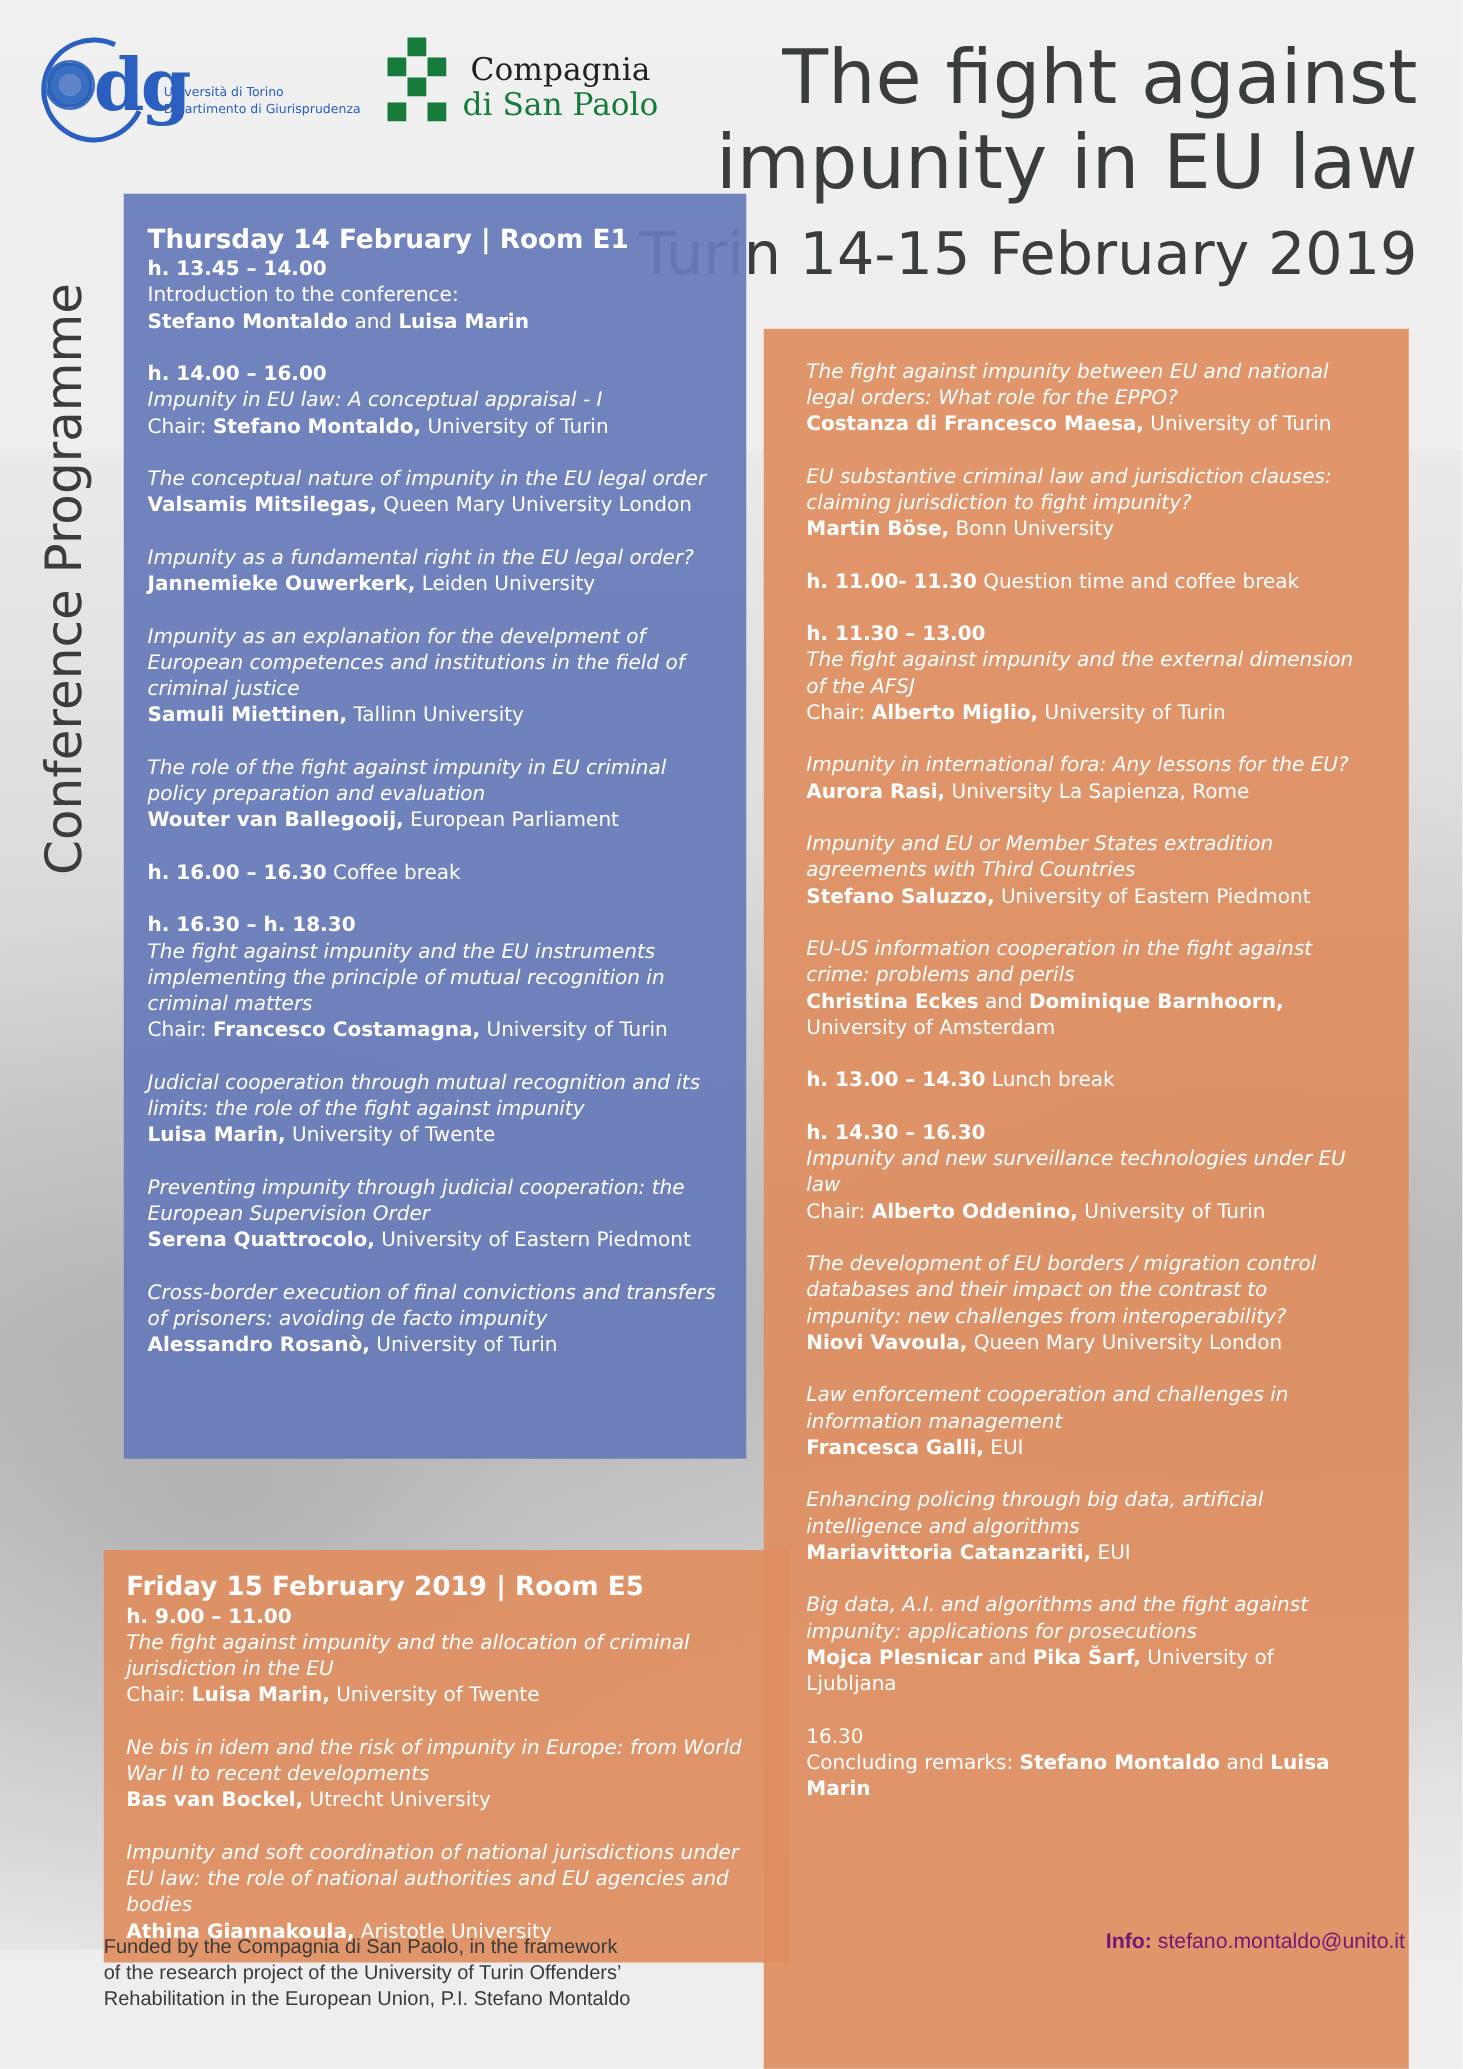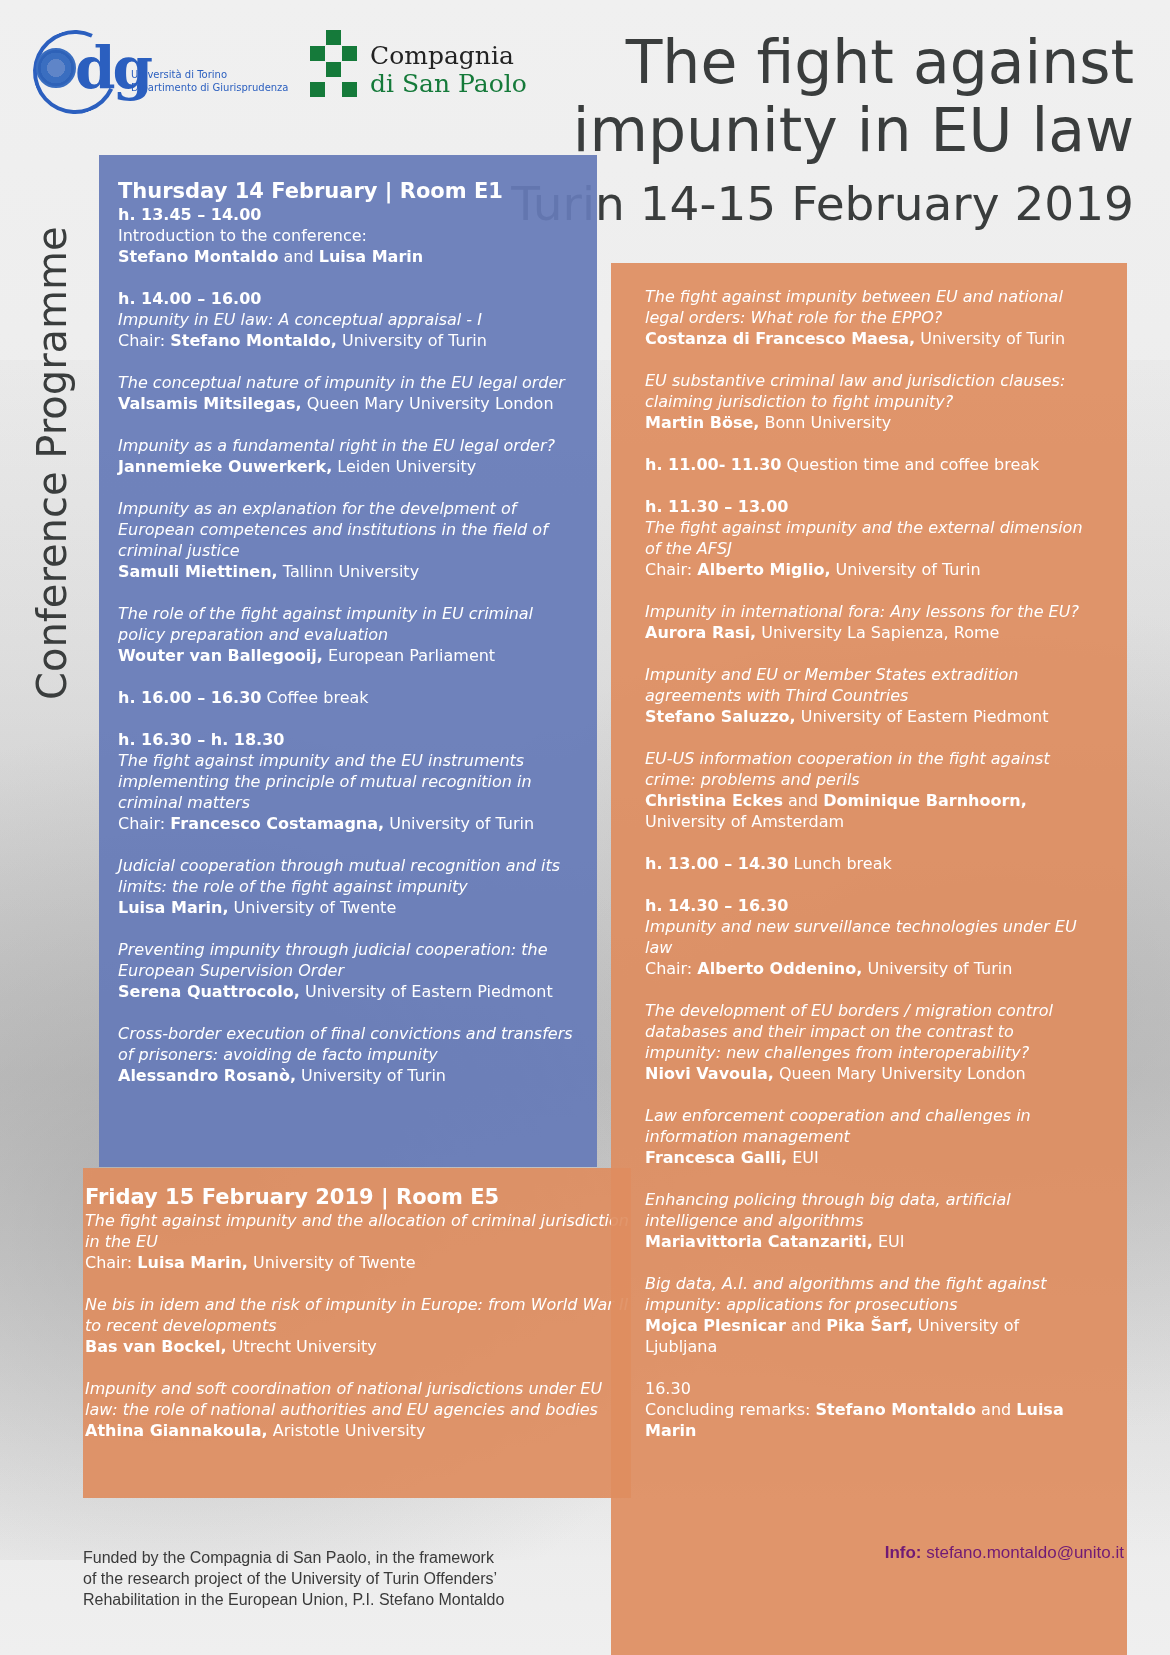--- a/index.html
+++ b/index.html
@@ -26,41 +26,41 @@
     border: 4px solid #2b5fbf; border-right-color: transparent; border-bottom-color: #2b5fbf;
     box-sizing: border-box; transform: rotate(-20deg);
   }
   .logo-unito .dg {
     position: absolute; left: 42px; top: 6px; font-family: "DejaVu Serif", serif; font-size: 58px;
     color: #2b5fbf; font-weight: bold; letter-spacing: -3px; line-height: 64px;
   }
   .logo-unito .txt {
     position: absolute; left: 98px; top: 38px; font-size: 10px; color: #2b5fbf; line-height: 13px; white-space: nowrap;
   }
-  .logo-csp { position: absolute; left: 306px; top: 30px; width: 220px; height: 76px; }
+  .logo-csp { position: absolute; left: 306px; top: 30px; width: 220px; height: 76px; text-align: center; }
   .logo-csp .sq { position: absolute; width: 15px; height: 15px; background: #157a3a; }
   .logo-csp .name {
     position: absolute; left: 64px; top: 12px; font-family: "DejaVu Serif", serif; font-size: 25px;
     color: #222; line-height: 28px; white-space: nowrap;
   }
   .logo-csp .name2 { color: #157a3a; }
   .title {
     position: absolute; right: 36px; top: 28px; text-align: right; color: #3a3d3d;
     font-size: 60px; line-height: 68px; font-weight: normal;
   }
   .subtitle {
     position: absolute; right: 36px; top: 183px; color: #3a3d3d; font-size: 47px; line-height: 42px; text-align: right;
   }
   .vertical-label {
     position: absolute; left: 28px; top: 700px; transform-origin: left top; transform: rotate(-90deg);
     font-size: 40px; color: #3a3d3d; white-space: nowrap; line-height: 48px;
   }
   .box { position: absolute; color: #fff; box-sizing: border-box; }
   .box.blue { background: rgba(102,123,184,0.93); left: 99px; top: 155px; width: 498px; height: 1012px; padding: 23px 19px; }
-  .box.orange1 { background: rgba(222,141,96,0.92); left: 83px; top: 1168px; width: 548px; height: 330px; padding: 16px 2px; }
+  .box.orange1 { background: rgba(222,141,96,0.92); left: 83px; top: 1240px; width: 548px; height: 330px; padding: 16px 18px; }
   .box.orange2 { background: rgba(222,141,96,0.92); left: 611px; top: 263px; width: 516px; height: 1484px; padding: 23px 34px; }
   .day-head { font-weight: bold; font-size: 21px; line-height: 26px; }
   .slot { font-size: 16px; line-height: 21px; margin-bottom: 21px; }
   .slot .time { font-weight: bold; }
   .slot .it { font-style: italic; }
   .slot b { font-weight: bold; }
   .footer-left {
     position: absolute; left: 83px; top: 1547px; font-family: "Liberation Sans", sans-serif;
     font-size: 16px; line-height: 21px; color: #3a3a3a; width: 520px;
   }
@@ -166,20 +166,21 @@
   <div class="slot">
     <div class="it">Cross-border execution of final convictions and transfers of prisoners: avoiding de facto impunity</div>
     <div><b>Alessandro Rosanò,</b><span> University of Turin</span></div>
   </div>
 </div>
 
 <div class="box orange1">
   <div class="day-head">Friday 15 February 2019 | Room E5</div>
 
   <div class="slot">
+    <div class="time">h. 9.00 – 11.00</div>
     <div class="it">The fight against impunity and the allocation of criminal jurisdiction in the EU</div>
     <div><span>Chair: </span><b>Luisa Marin,</b><span> University of Twente</span></div>
   </div>
 
   <div class="slot">
     <div class="it">Ne bis in idem and the risk of impunity in Europe: from World War II to recent developments</div>
     <div><b>Bas van Bockel,</b><span> Utrecht University</span></div>
   </div>
 
   <div class="slot">

